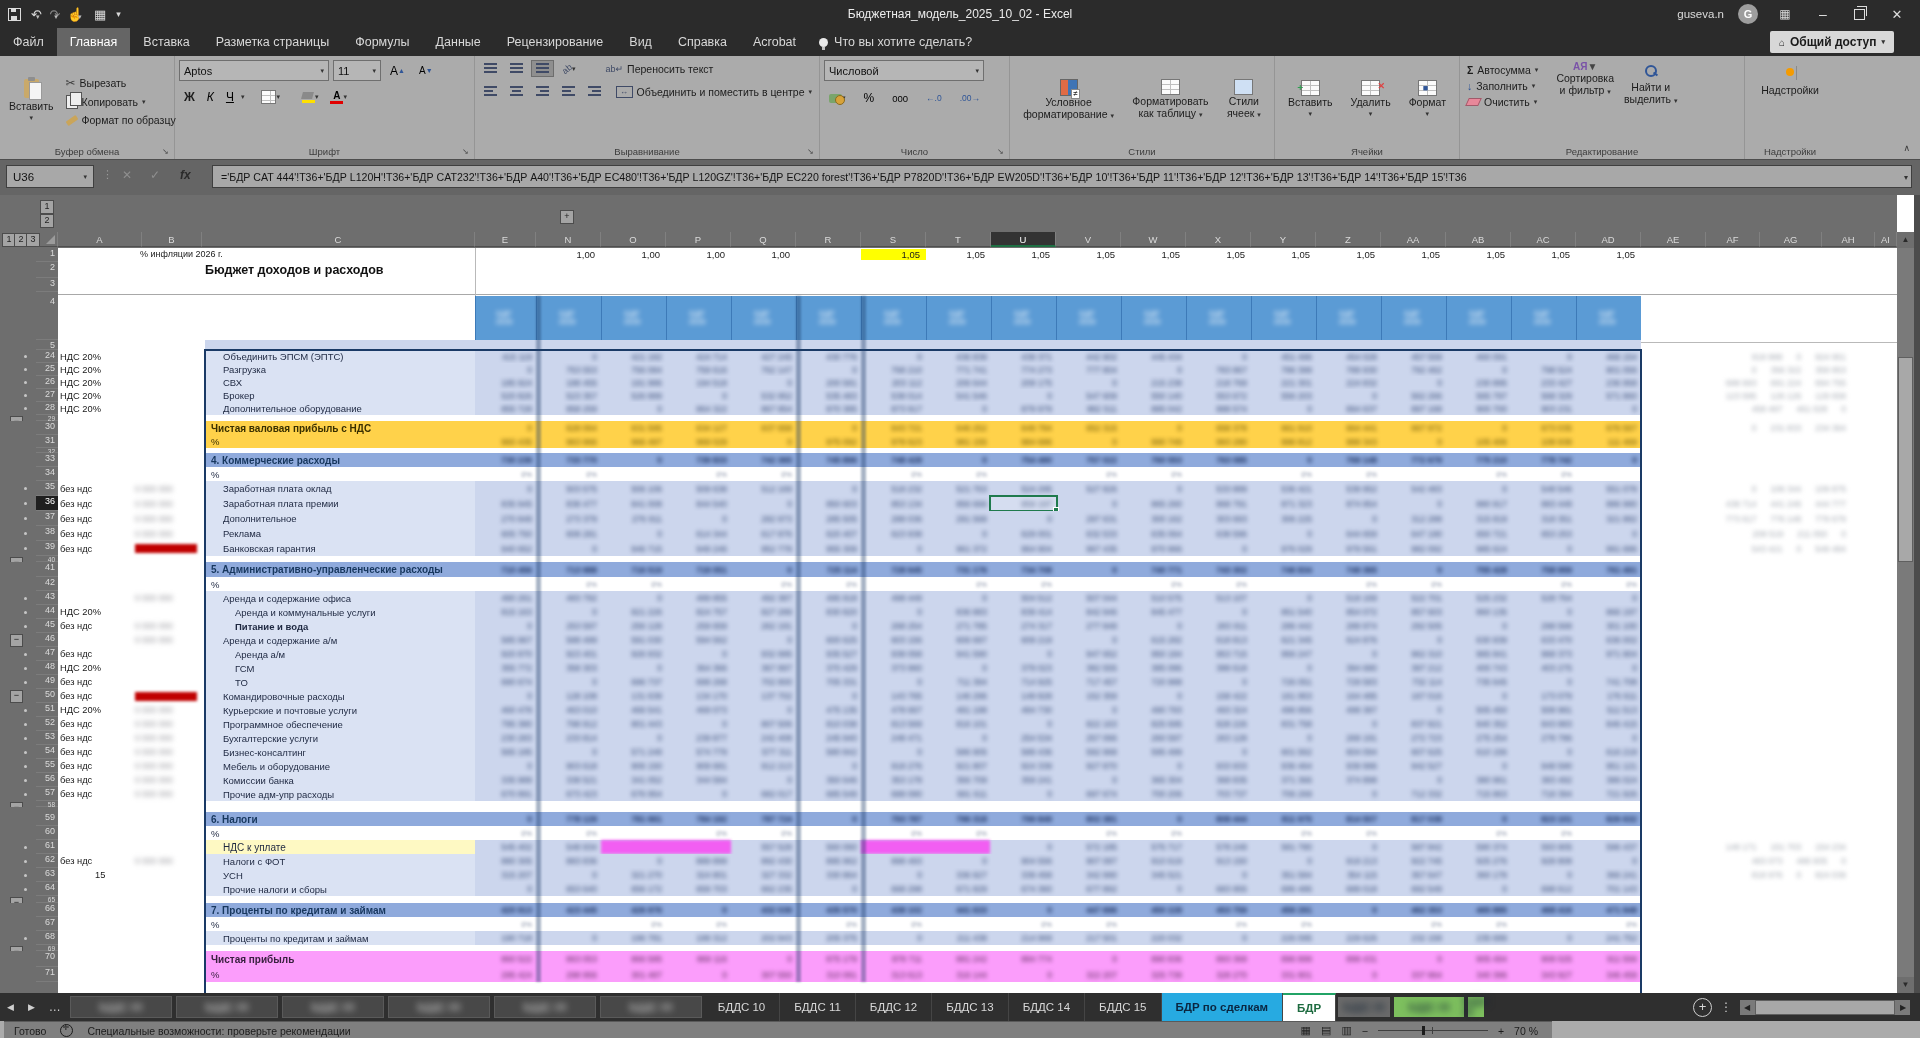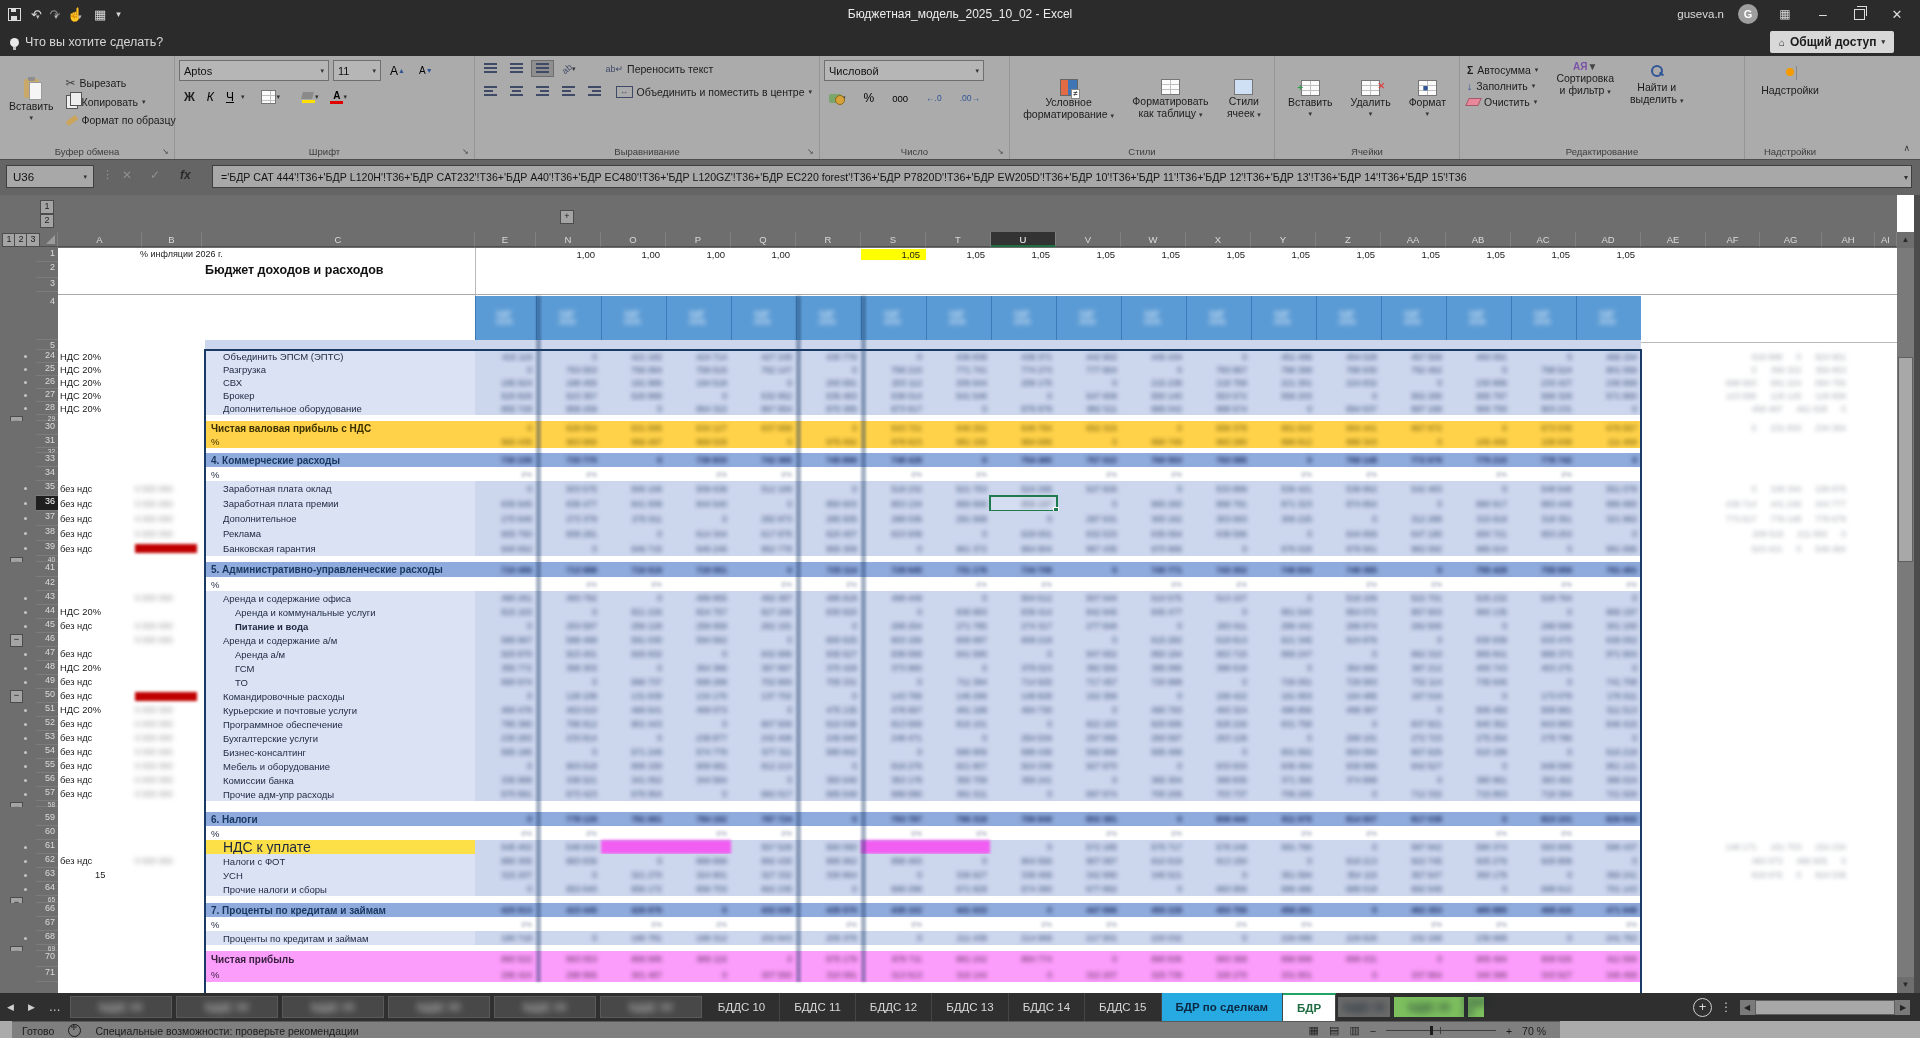--- a/index.html
+++ b/index.html
@@ -142,21 +142,21 @@
   .stab.deal{background:#27aae1;color:#0a2640;font-weight:bold}
   .stab.activetab{background:#ffffff;color:#1e6b40;font-weight:bold;border-top:2px solid #21a366}
   .gtab{height:20px;margin:0 2px;display:flex;align-items:center;justify-content:center}
   .gtab span{filter:blur(3px);font-size:10px;color:#123}
   #addsheet{width:17px;height:17px;border:1.5px solid #cfcfcf;border-radius:50%;font-size:13px;line-height:15px;text-align:center;margin:0 8px 0 14px}
   #tabmenu{font-size:12px;color:#cfcfcf;margin-right:8px}
   #hscroll{width:170px;height:15px;background:#7a7a7a;display:flex;align-items:center;margin-right:10px}
   #hscroll .ha{width:14px;font-size:8px;color:#222;text-align:center}
   #hthumb{flex:1;height:13px;background:#a8a8a8;border:1px solid #5f5f5f;margin:0 1px}
   
-  #statusbar{position:absolute;left:12px;top:1021px;width:1548px;height:17px;background:#7f7f7f;border-top:1px solid #5a5a5a;
+  #statusbar{position:absolute;left:4px;top:1021px;width:1548px;height:17px;background:#7f7f7f;border-top:1px solid #5a5a5a;
      display:flex;align-items:center;font-size:10.5px;color:#1c1c1c}
   #statusbar .sleft{display:flex;align-items:center;gap:14px;padding-left:10px}
   .acc-ic{width:11px;height:11px;border:1px solid #1c1c1c;border-radius:50%;position:relative;display:inline-block}
   .acc-ic:after{content:"✛";position:absolute;left:1px;top:-2px;font-size:8px}
   #statusbar .sright{margin-left:auto;display:flex;align-items:center;gap:10px;padding-right:14px}
   .viewic{font-size:11px;color:#222}
   #zoomslider{width:110px;height:1px;background:#3f3f3f;position:relative}
   #zoomslider .tick{position:absolute;left:54px;top:-3px;width:1px;height:7px;background:#3f3f3f}
   #zoomslider .thumb{position:absolute;left:44px;top:-4px;width:3px;height:9px;background:#1c1c1c}
 </style>
@@ -179,20 +179,32 @@
     <div class="winbox" id="avatar">G</div>
     <div class="winbox" id="btn-ribbonopts">▦</div>
     <div class="winbox" id="btn-min">–</div>
     <div class="winbox" id="btn-restore">
         <span class="ic-restore"></span>
       </div>
     <div class="winbox" id="btn-close">✕</div>
   </div>
 
   <div id="tabrow">
+    <div id="rtabs" style="display:flex">
+        <div class="rtab">Файл</div>
+        <div class="rtab active">Главная</div>
+        <div class="rtab">Вставка</div>
+        <div class="rtab">Разметка страницы</div>
+        <div class="rtab">Формулы</div>
+        <div class="rtab">Данные</div>
+        <div class="rtab">Рецензирование</div>
+        <div class="rtab">Вид</div>
+        <div class="rtab">Справка</div>
+        <div class="rtab">Acrobat</div>
+      </div>
     <div id="tab-search">
       <span class="bulb"></span>
       <span>Что вы хотите сделать?</span>
     </div>
   </div>
   <div id="share-btn">
     <span style="font-size:10px">⌂</span>
     <span>Общий доступ</span>
     <span class="dda">▾</span>
   </div>
@@ -407,21 +419,21 @@
               <span class="ic-eras"></span>
               <span>Очистить</span>
               <span class="dda">▾</span>
             </div>
         </div>
         <div class="bigbtn" style="margin-left:10px">
           <span style="color:#7a52a8;font-size:10px;font-weight:bold;line-height:10px"><span>АЯ</span><span style="color:#444">▼</span></span>
           <span>Сортировка</span>
           <span><span>и фильтр</span> <span class="dda">▾</span></span>
         </div>
-        <div class="bigbtn" style="margin-left:6px">
+        <div class="bigbtn" style="">
           <span class="ic-find" style="margin:3px 0 4px"></span>
           <span>Найти и</span>
           <span><span>выделить</span> <span class="dda">▾</span></span>
         </div>
       </div>
       <div class="glabel">Редактирование</div>
     </div>
 
     <div class="rgroup" style="width:90px;border-right:none">
       <div class="bigbtn" style="margin-top:6px">
@@ -2818,21 +2830,21 @@
               <div class="dcell" style="width: 65px; background: rgb(255, 255, 255);">
                 <span class="pnum"></span>
               </div>
             </div>
           </div>
           <div class="grow" style="top: 592px; height: 14px;">
             <div class="gut">
               <div class="odot"></div>
             </div>
             <div class="rn">61</div>
-            <div class="cellC" style="background: #fde047; padding-left: 18px; font-weight: normal; color: rgb(29, 39, 64); font-size: 14px;">НДС к уплате</div>
+            <div class="cellC" style="background: #fef9c3; padding-left: 18px; font-weight: normal; color: rgb(29, 39, 64); font-size: 10px;">НДС к уплате</div>
             <div class="databand">
               <div class="dcell" style="width: 61px; background: rgb(204, 214, 237);">
                 <span class="rnum">545 402</span>
               </div>
               <div class="dcell" style="width: 65px; background: rgb(204, 214, 237);">
                 <span class="rnum">548 934</span>
               </div>
               <div class="dcell" style="width: 65px; background: rgb(204, 214, 237);">
                 <span class="rnum">551 465</span>
               </div>

